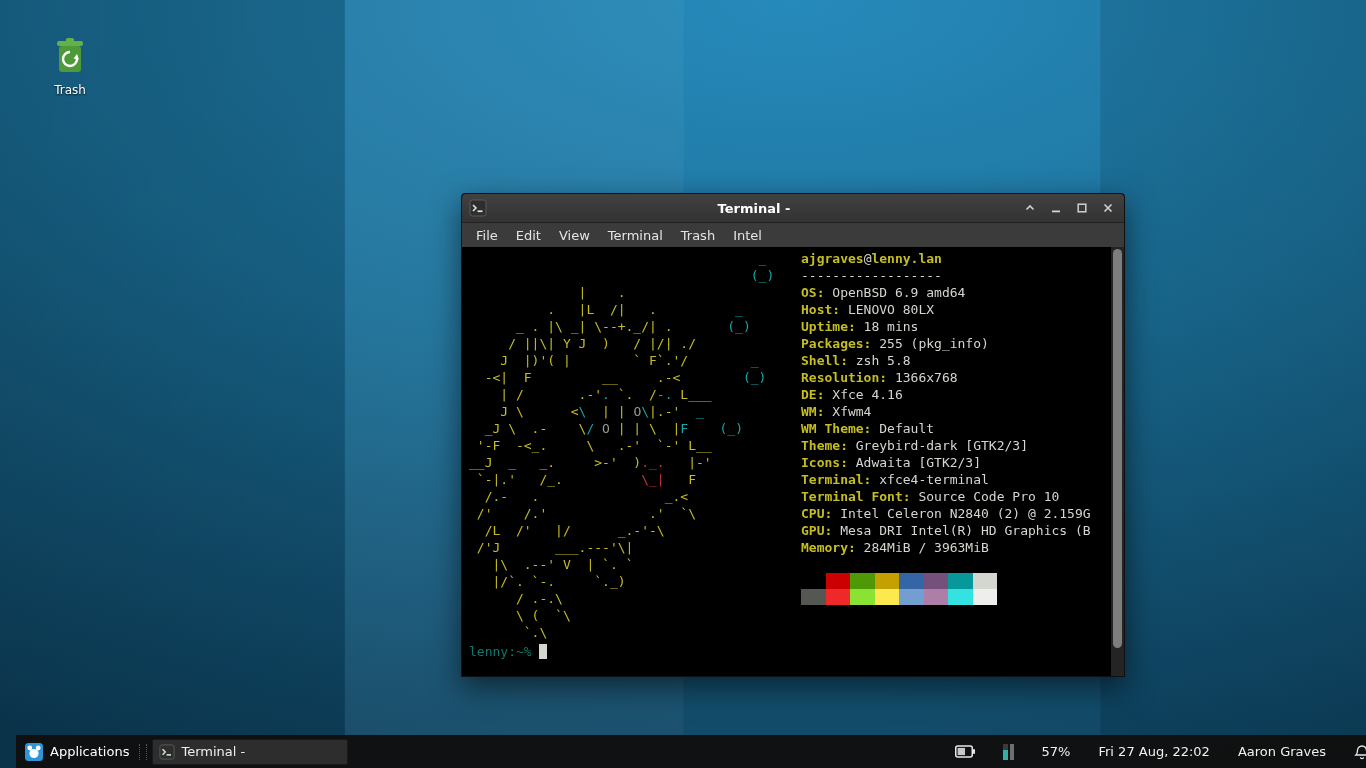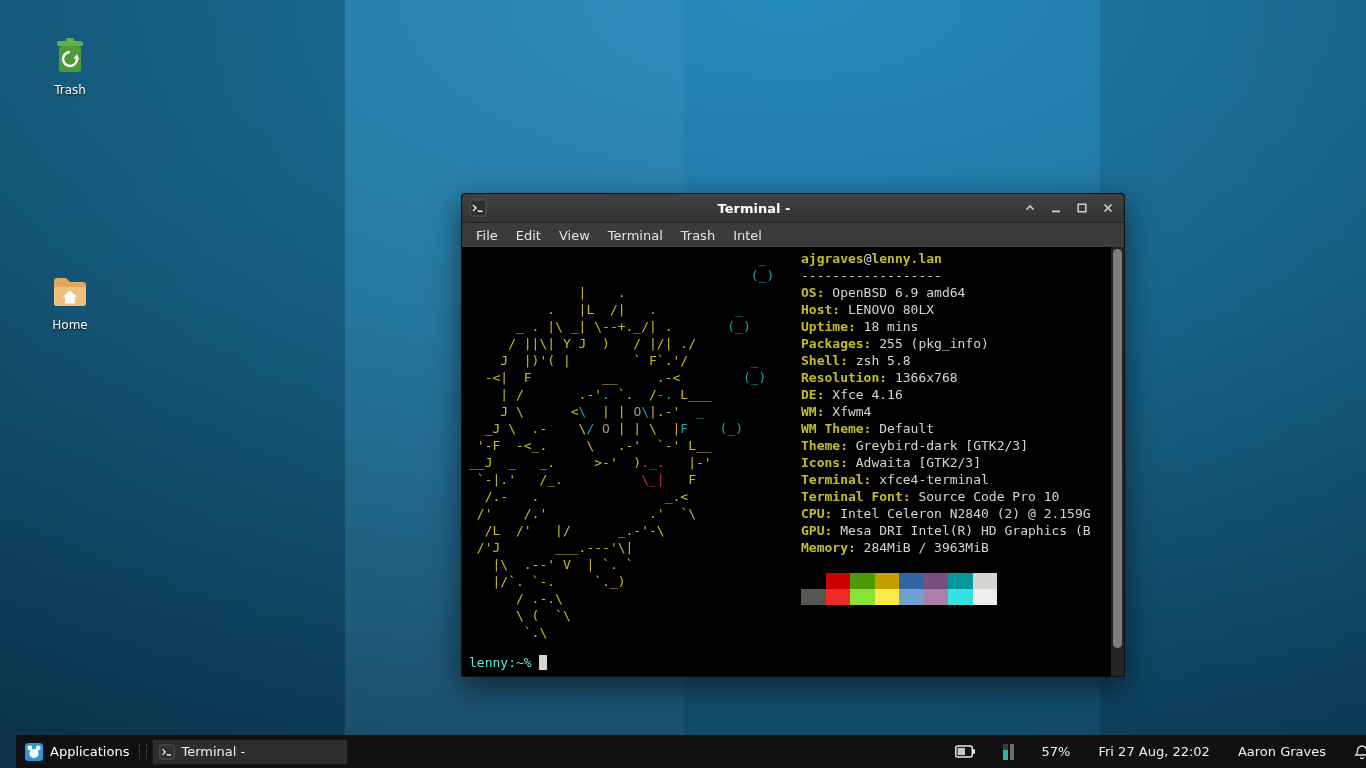--- a/index.html
+++ b/index.html
@@ -40,21 +40,21 @@
     position:relative; flex:1; background:#000; overflow:hidden;
     font-family:"DejaVu Sans Mono", monospace; font-size:13px; line-height:17px;
   }
   .art { position:absolute; top:3px; left:7px; white-space:pre; }
   .info { position:absolute; top:3px; left:339px; white-space:pre; color:#d3d7cf; }
   .lab { color:var(--c-yellow); font-weight:bold; }
   .sepline { color:#d3d7cf; }
   .palette { margin-top:17px; }
   .pal-row { display:flex; }
   .sw { width:24.5px; height:16px; }
-  .prompt { position:absolute; left:7px; bottom:5px; color:#5eead4; white-space:pre; }
+  .prompt { position:absolute; left:7px; bottom:16px; color:#0f766e; white-space:pre; }
   .cursor { display:inline-block; width:8px; height:15px; background:#d3d7cf; vertical-align:-3px; }
   .sb { position:absolute; top:0; right:0; bottom:0; width:13px; background:#242424; }
   .sb-thumb { position:absolute; left:2px; right:2px; top:2px; height:93%; background:#7d7d7d; border-radius:5px; }
 
   
   .panel {
     position:absolute; left:0; bottom:0; width:1366px; height:33px;
     background:rgba(15,15,15,0.97); display:flex; align-items:center; color:#f0f0f0;margin-left:16px;
   }
   .apps { display:flex; align-items:center; gap:7px; height:100%; padding:0 9px; font-size:13px; color:#fff; }
@@ -81,28 +81,20 @@
       <rect x="9" y="10" width="22" height="26" rx="3" fill="#4e9a38"></rect>
       <rect x="7" y="5" width="26" height="5" rx="2" fill="#63b14a"></rect>
       <rect x="16" y="2" width="8" height="4" rx="1.5" fill="#63b14a"></rect>
       <path d="M20 16 a7 7 0 1 0 7 7" fill="none" stroke="#ffffff" stroke-width="2.4"></path>
       <path d="M27 18 l2 5.5 -5.5 -1 z" fill="#ffffff"></path>
     </svg>
     <div class="dlabel">Trash</div>
   </div>
 
 
-  <div class="dicon" style="top:271px">
-    <svg width="40" height="40" viewBox="0 0 40 40">
-      <path d="M4 10 a3 3 0 0 1 3 -3 h9 l4 4 h13 a3 3 0 0 1 3 3 v18 a3 3 0 0 1 -3 3 H7 a3 3 0 0 1 -3 -3 z" fill="#dfa75f"></path>
-      <path d="M4 16 h32 v16 a3 3 0 0 1 -3 3 H7 a3 3 0 0 1 -3 -3 z" fill="#eec07d"></path>
-      <path d="M20 19.5 l-7.5 6.5 h2.5 v6.5 h10 v-6.5 h2.5 z" fill="#ffffff" opacity="0.92"></path>
-    </svg>
-    <div class="dlabel">Home</div>
-  </div>
 
   <div class="window">
     <div class="titlebar">
       <svg width="18" height="18" viewBox="0 0 18 18">
         <rect x="1" y="1" width="16" height="16" rx="2.5" fill="#2e2e2e" stroke="#5a5a5a"></rect>
         <path d="M4 6 l3 3 -3 3" stroke="#d2ecd2" stroke-width="1.6" fill="none"></path>
         <rect x="8.5" y="11.4" width="5" height="1.7" fill="#d2ecd2"></rect>
       </svg>
       <div class="title">Terminal -</div>
       <div class="controls">

